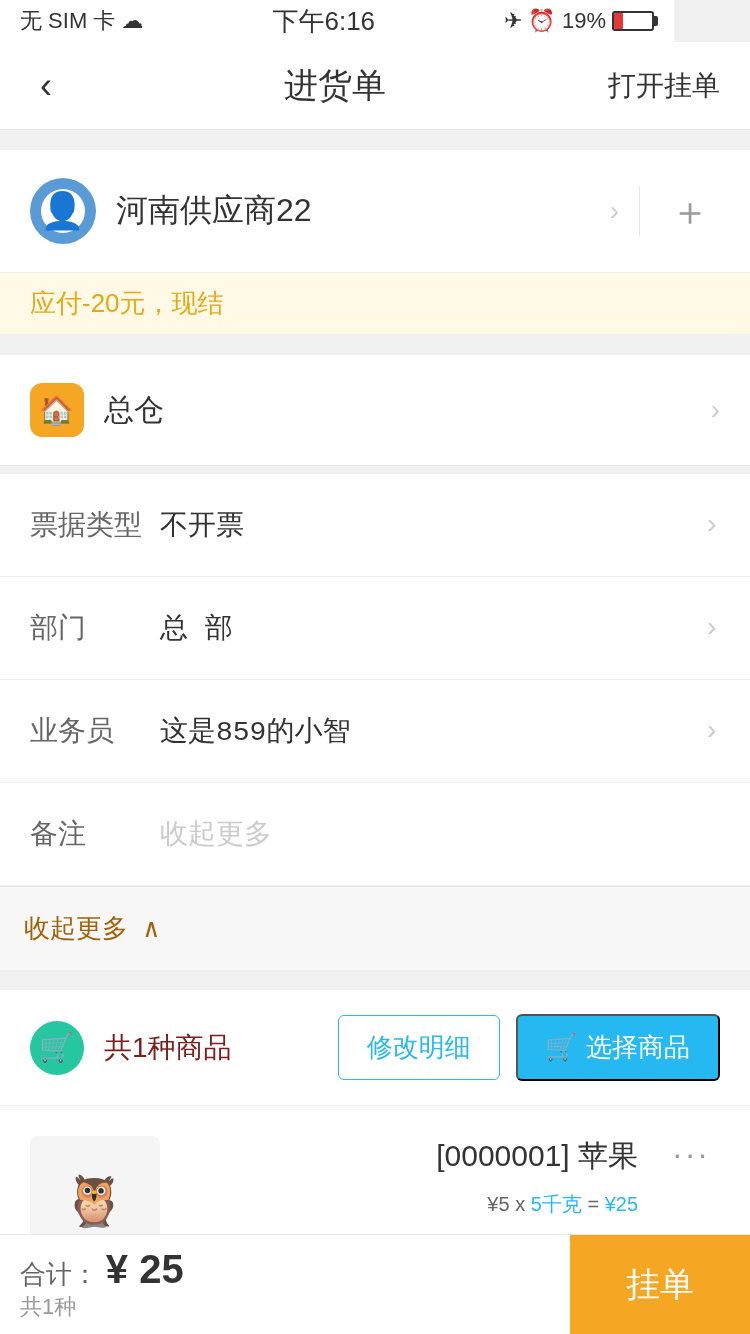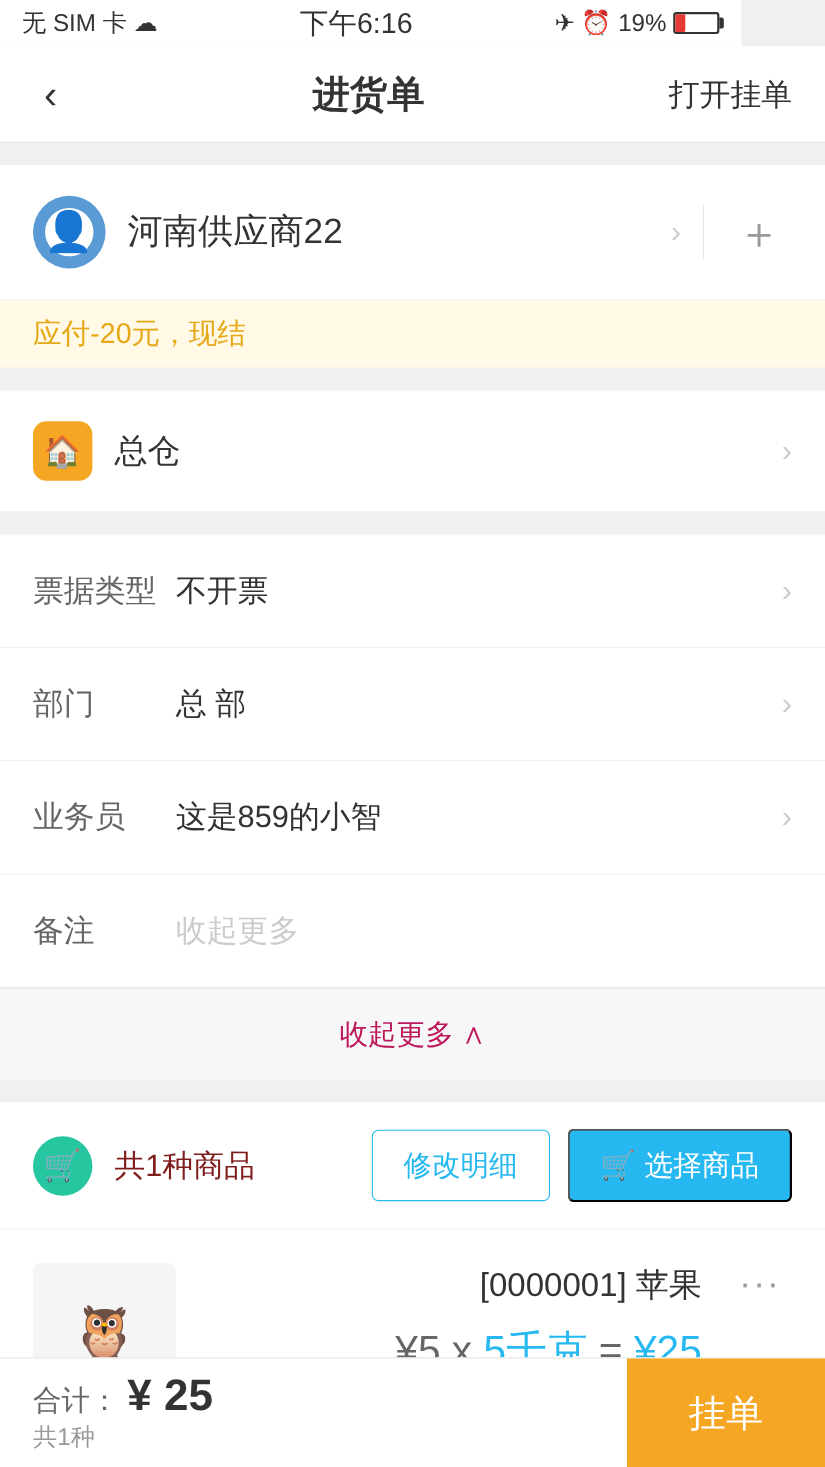--- a/index.html
+++ b/index.html
@@ -55,21 +55,21 @@
       justify-content: space-between;
       padding: 0 30px;
       border-bottom: 1px solid #e5e5e5;
     }
     .nav-back {
       font-size: 36px;
       color: #333;
       cursor: pointer;
       padding: 10px;
     }
-    .nav-title { font-size: 34px; font-weight: 700; color: #333; }
+    .nav-title { font-size: 34px; font-weight: 400; color: #333; }
     .nav-right { font-size: 28px; color: #333; cursor: pointer; }
 
     
     .divider-block {
       width: 750px;
       height: 20px;
       background: #f0f0f0;
     }
 
     
@@ -155,23 +155,22 @@
       align-items: center;
       padding: 28px 30px;
       border-bottom: 1px solid #e5e5e5;
     }
     .warehouse-row .form-value { font-size: 30px; color: #333; }
 
     
     .collapse-bar {
       background: #f7f7f7;
       padding: 24px;
-      text-align: center;
       font-size: 26px;
-      color: #be185d;
+      color: #a16207;
       border-top: 1px solid #e5e5e5;
       cursor: pointer;
     }
 
     
     .product-header {
       background: #fff;
       display: flex;
       align-items: center;
       padding: 24px 30px;
@@ -222,21 +221,21 @@
     .product-thumb {
       width: 130px; height: 130px;
       background: #f5f5f5;
       border-radius: 8px;
       display: flex; align-items: center; justify-content: center;
       flex-shrink: 0;
     }
     .owl-icon { font-size: 50px; color: #ccc; }
     .product-info { flex: 1; text-align: right; }
     .product-name { font-size: 30px; color: #333; margin-bottom: 14px; }
-    .product-price { font-size: 37px; color: #666; }
+    .product-price { font-size: 20px; color: #666; }
     .price-highlight { color: #26b8f0; }
     .more-btn {
       font-size: 32px;
       color: #999;
       cursor: pointer;
       padding: 0 10px;
       letter-spacing: 2px;
     }
 
     
@@ -245,21 +244,21 @@
       bottom: 0; left: 0;
       width: 750px;
       height: 100px;
       background: #fff;
       display: flex;
       align-items: center;
       border-top: 1px solid #e5e5e5;
     }
     .total-section {
       flex: 1;
-      padding: 0 30px;
+      padding: 0 20px;
     }
     .total-label { font-size: 26px; color: #666; }
     .total-amount { font-size: 40px; color: #333; font-weight: 600; display: inline; }
     .total-count { font-size: 22px; color: #999; margin-top: 0; }
     .btn-hang {
       width: 180px; height: 100px;
       background: #f5a623;
       color: #fff;
       font-size: 34px;
       display: flex; align-items: center; justify-content: center;
@@ -326,21 +325,21 @@
   <div class="form-section">
     <div class="warehouse-row">
       <div class="form-icon">
         <span class="form-icon-home">🏠</span>
       </div>
       <span class="form-value">总仓</span>
       <span class="chevron-right">›</span>
     </div>
   </div>
 
-  <div class="form-section" style="margin-top: 20px;">
+  <div class="form-section" style="margin-top: 8px; font-family: Liberation Mono, monospace;">
     <div class="form-row">
       <span class="form-label">票据类型</span>
       <span class="form-value">不开票</span>
       <span class="chevron-right">›</span>
     </div>
     <div class="form-row">
       <span class="form-label">部门</span>
       <span class="form-value">总 部</span>
       <span class="chevron-right">›</span>
     </div>

